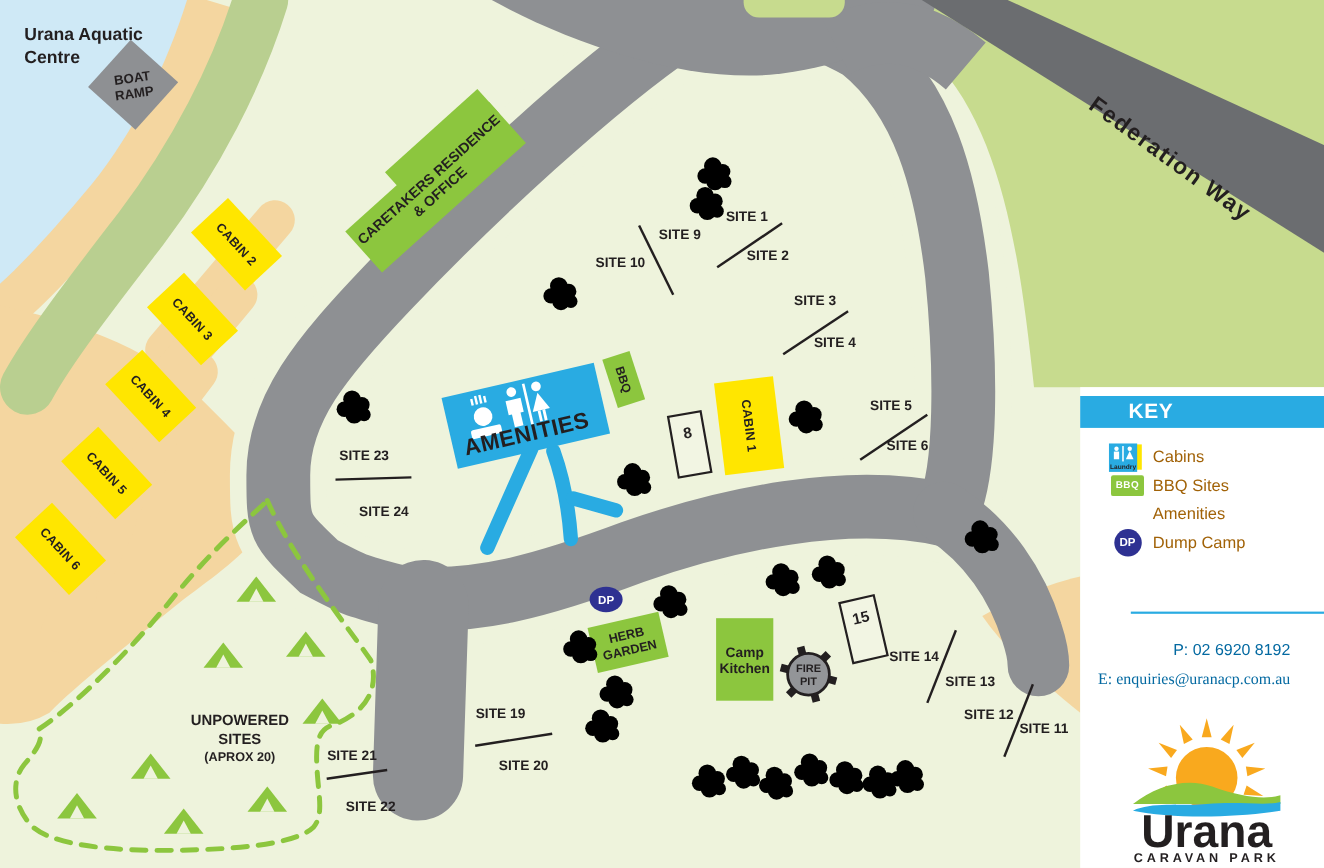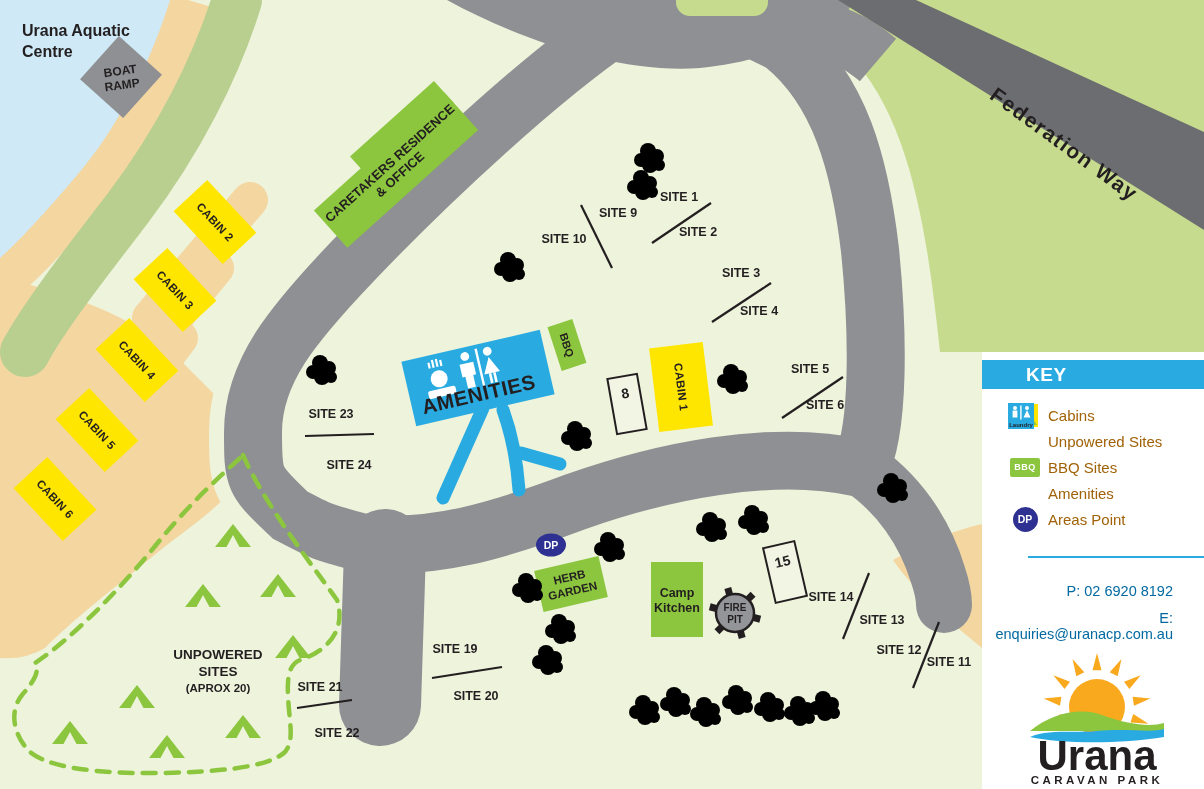--- a/index.html
+++ b/index.html
@@ -20,21 +20,21 @@
   .legend-icon{width:34px;display:flex;justify-content:center;align-items:center;flex:0 0 34px;}
   .legend-label{font-size:15px;color:#a16207;padding-left:6px;white-space:nowrap;}
   .sw-cabin{width:26px;height:23px;background:#ffe600;}
   .sw-bbq{width:30px;height:19px;background:#8cc63e;border-radius:2px;color:#fff;font-weight:bold;
           font-size:9px;text-align:center;line-height:19px;letter-spacing:.5px;}
   .sw-dp{width:25px;height:25px;border-radius:50%;background:#2e3192;color:#fff;font-weight:bold;
          font-size:10.5px;text-align:center;line-height:25px;}
   .divider{position:absolute;left:1028px;top:556px;width:176px;border-top:2px solid #29abe2;}
   .contact{position:absolute;left:982px;width:191px;text-align:right;color:#0369a1;font-size:14.5px;}
   .phone{top:583px;}
-  .email{top:610px;}
+  .email{top:610px;font-family:Liberation Serif, serif;}
 </style>
 </head>
 <body>
 
 <div class="stage">
 
 <svg width="1204" height="789" viewBox="0 0 1204 789">
   <defs>
     <g id="tree">
       <circle cx="-9" cy="1" r="7"></circle>
@@ -299,29 +299,20 @@
 
 <div class="panel"></div>
 <div class="key-bar"><span>KEY</span></div>
 
 <div class="legend">
   <div class="legend-row">
     <span class="legend-icon">
           <span class="sw-cabin"></span>
         </span>
     <span class="legend-label">Cabins</span>
-  </div>
-  <div class="legend-row">
-    <span class="legend-icon">
-      <svg width="30" height="24" viewBox="0 0 30 24">
-        <path d="M15,2 L29,22 L1,22 Z" fill="#8cc63e"></path>
-            <path d="M15,11 L19.5,22 L10.5,22 Z" fill="#ffffff"></path>
-      </svg>
-    </span>
-    <span class="legend-label">Unpowered Sites</span>
   </div>
   <div class="legend-row">
     <span class="legend-icon">
           <span class="sw-bbq">BBQ</span>
         </span>
     <span class="legend-label">BBQ Sites</span>
   </div>
   <div class="legend-row">
     <span class="legend-icon">
       <svg width="26" height="26" viewBox="0 0 26 26">
@@ -333,21 +324,21 @@
             <path d="M19,7 L22.5,14.5 L15.5,14.5 Z" fill="#fff"></path>
         <text x="13" y="23.5" text-anchor="middle" font-size="6" fill="#fff" font-weight="bold">Laundry</text>
       </svg>
     </span>
     <span class="legend-label">Amenities</span>
   </div>
   <div class="legend-row">
     <span class="legend-icon">
           <span class="sw-dp">DP</span>
         </span>
-    <span class="legend-label">Areas Point</span>
+    <span class="legend-label">Dump Camp</span>
   </div>
 </div>
 
 <div class="divider"></div>
 <div class="contact phone">P: 02 6920 8192</div>
 <div class="contact email">E: enquiries@uranacp.com.au</div>
 
 <svg style="left:1002px;top:645px;" width="190" height="144" viewBox="0 0 190 144">
   <g fill="#f9a91e">
     <polygon points="128.5,77.6 146.4,78.7 131.3,69.1"></polygon>

